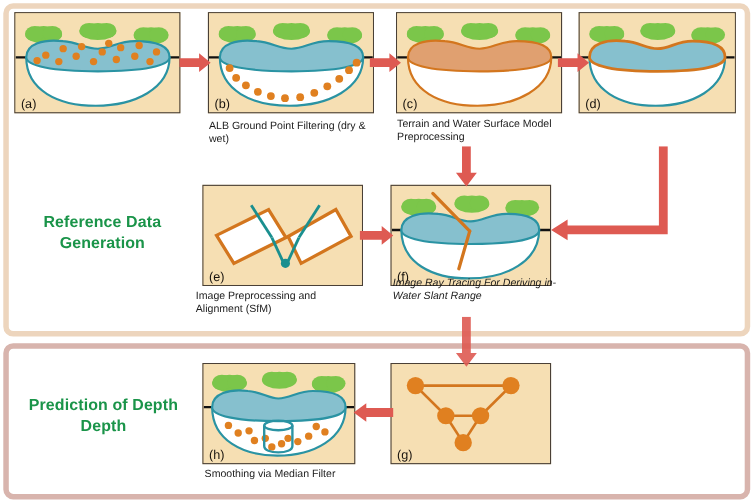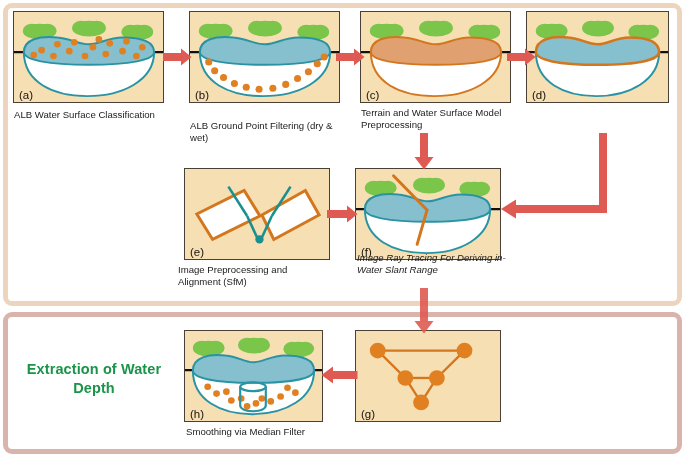--- a/index.html
+++ b/index.html
@@ -69,21 +69,21 @@
   #panel-a{ left:13px;  top:11px;  width:151px; height:92px; }
   #panel-b{ left:189px; top:11px;  width:151px; height:92px; }
   #panel-c{ left:360px; top:11px;  width:151px; height:92px; }
   #panel-d{ left:526px; top:11px;  width:143px; height:92px; }
   #panel-e{ left:184px; top:168px; width:146px; height:92px; }
   #panel-f{ left:355px; top:168px; width:146px; height:92px; }
   #panel-g{ left:355px; top:330px; width:146px; height:92px; }
   #panel-h{ left:184px; top:330px; width:139px; height:92px; }
 
   #cap-a{ left:14px;  top:109px; width:160px; }
-  #cap-b{ left:190px; top:120px; width:150px; }
+  #cap-b{ left:190px; top:109px; width:150px; }
   #cap-c{ left:361px; top:107px; width:155px; }
   #cap-d{ left:527px; top:107px; width:150px; }
   #cap-e{ left:178px; top:264px; width:150px; }
   #cap-f{ left:357px; top:252px; width:165px;font-style:italic; }
   #cap-g{ left:357px; top:426px; width:170px; }
   #cap-h{ left:186px; top:426px; width:160px; }
 
   
   .arrow{ position:absolute; }
   .arrow svg{display:block;}
@@ -97,21 +97,22 @@
   #arrow-gh{ left:321px; top:366px; width:37px; height:18px; }
 </style>
 </head>
 <body>
 
 <div id="root">
 
   <div class="group-frame" id="frame-reference"></div>
   <div class="group-frame" id="frame-prediction"></div>
 
-  <div class="stage-label" id="label-prediction">Extraction of Water Depth</div>
+  <div class="stage-label" id="label-reference">Reference Data Generation</div>
+  <div class="stage-label" id="label-prediction">Prediction of Depth Depth</div>
 
   <div class="panel" id="panel-a">
     <svg viewBox="0 0 151 92" preserveAspectRatio="none">
       <rect x="0" y="0" width="151" height="92" fill="#f6dfb3"></rect>
       <g fill="#7bc64a">
         <ellipse cx="26" cy="20" rx="17" ry="8"></ellipse>
           <ellipse cx="18" cy="19" rx="9" ry="7"></ellipse>
           <ellipse cx="34" cy="19" rx="9" ry="7"></ellipse>
         <ellipse cx="76" cy="17" rx="17" ry="8"></ellipse>
           <ellipse cx="68" cy="16" rx="9" ry="7"></ellipse>
@@ -136,21 +137,20 @@
         <circle cx="110" cy="40" r="3.4"></circle>
           <circle cx="114" cy="30" r="3.4"></circle>
           <circle cx="124" cy="45" r="3.4"></circle>
         <circle cx="130" cy="36" r="3.4"></circle>
           <circle cx="20" cy="44" r="3.4"></circle>
           <circle cx="86" cy="28" r="3.4"></circle>
       </g>
     </svg>
     <span class="panel-tag">(a)</span>
   </div>
-  <div class="caption" id="cap-a">ALB Water Surface Classification</div>
 
   <div class="panel" id="panel-b">
     <svg viewBox="0 0 151 92" preserveAspectRatio="none">
       <rect x="0" y="0" width="151" height="92" fill="#f6dfb3"></rect>
       <g fill="#7bc64a">
         <ellipse cx="26" cy="20" rx="17" ry="8"></ellipse>
           <ellipse cx="18" cy="19" rx="9" ry="7"></ellipse>
           <ellipse cx="34" cy="19" rx="9" ry="7"></ellipse>
         <ellipse cx="76" cy="17" rx="17" ry="8"></ellipse>
           <ellipse cx="68" cy="16" rx="9" ry="7"></ellipse>

